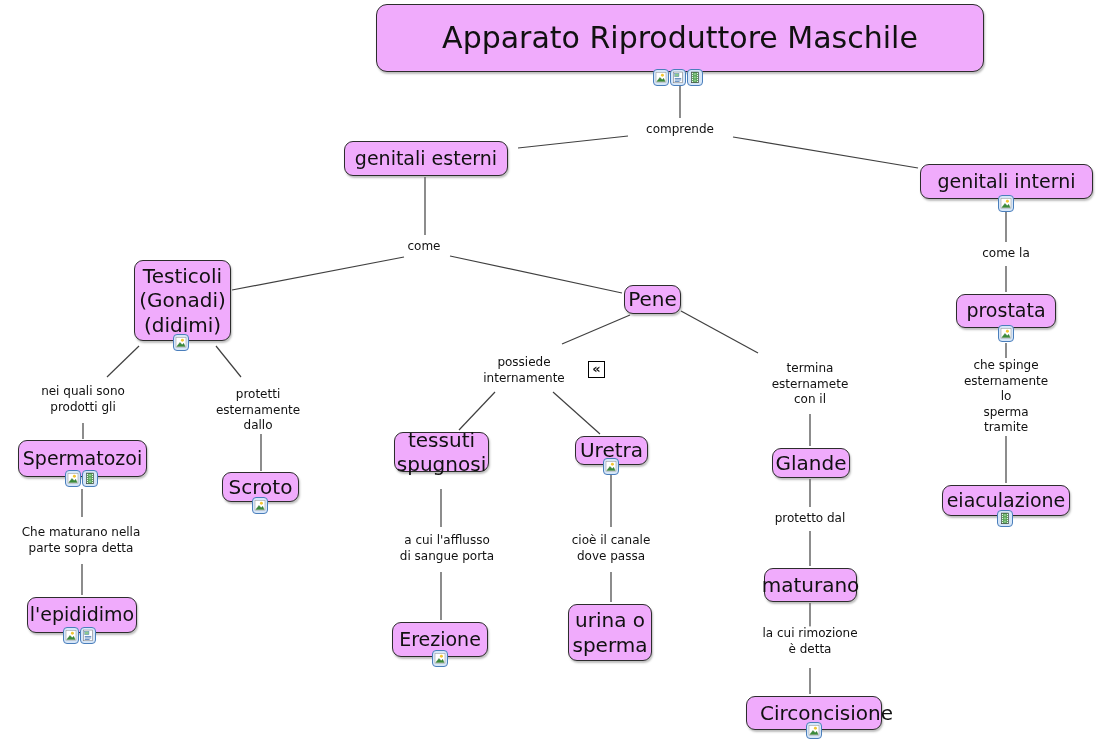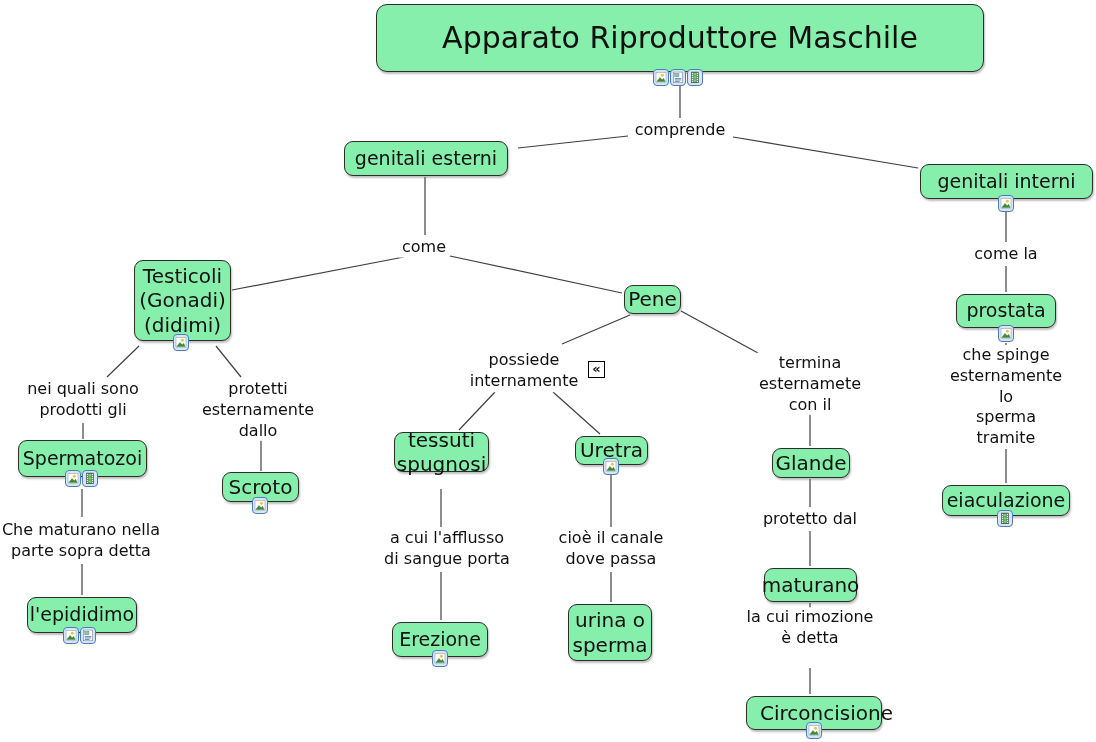--- a/index.html
+++ b/index.html
@@ -3,30 +3,30 @@
 <meta charset="utf-8">
 <style>
   html,body{margin:0;padding:0;background:#fff;}
   #canvas{
     position:relative;width:1096px;height:742px;background:#ffffff;
     font-family:"DejaVu Sans","Liberation Sans",sans-serif;color:#111;overflow:hidden;
   }
   #lines{position:absolute;left:0;top:0;width:1096px;height:742px;pointer-events:none;}
   .node{
     position:absolute;display:flex;align-items:center;justify-content:center;
-    background:#86efac;border:1.5px solid #2D2D2D;border-radius:9px;
+    background:#f0abfc;border:1.5px solid #2D2D2D;border-radius:9px;
     box-shadow:1px 2px 2px rgba(110,110,110,.45);
     text-align:center;white-space:pre-line;line-height:1.22;font-size:19px;
     box-sizing:border-box;z-index:2;
   }
   .node.small{font-size:20px;}
   .title-node{font-size:30px;border-radius:11px;}
   .link-label{
     position:absolute;transform:translate(-50%,-50%);
-    text-align:center;white-space:pre-line;font-size:16px;line-height:1.3;
+    text-align:center;white-space:pre-line;font-size:12px;line-height:1.3;
     background:#fff;padding:0 3px;z-index:1;
   }
   .icon-row{position:absolute;display:flex;gap:1px;z-index:3;}
   .res-icon{
     width:16px;height:17px;display:block;background:#D6E6F8;
     border:1.5px solid #4A7EBB;border-radius:4px;box-sizing:border-box;
   }
   .collapse-box{
     position:absolute;width:15px;height:15px;border:1.2px solid #000;background:#fff;
     font-size:13px;line-height:13px;text-align:center;font-weight:bold;z-index:3;
@@ -140,21 +140,21 @@
   <div class="link-label" style="left:524px;top:371px;">possiede
 internamente</div>
   <div class="link-label" style="left:447px;top:549px;">a cui l'afflusso
 di sangue porta</div>
   <div class="link-label" style="left:611px;top:549px;">cioè il canale
 dove passa</div>
   <div class="link-label" style="left:810px;top:384px;">termina
 esternamete
 con il</div>
   <div class="link-label" style="left:810px;top:519px;">protetto dal</div>
-  <div class="link-label" style="left:810px;top:628px;">la cui rimozione
+  <div class="link-label" style="left:810px;top:642px;">la cui rimozione
 è detta</div>
   <div class="link-label" style="left:1006px;top:397px;">che spinge
 esternamente lo
 sperma tramite</div>
 
   <div class="icon-row" style="left:653px;top:69px;">
     <svg class="res-icon" viewBox="0 0 16 17">
         <use href="#sym-image"></use>
       </svg>
     <svg class="res-icon" viewBox="0 0 16 17">

